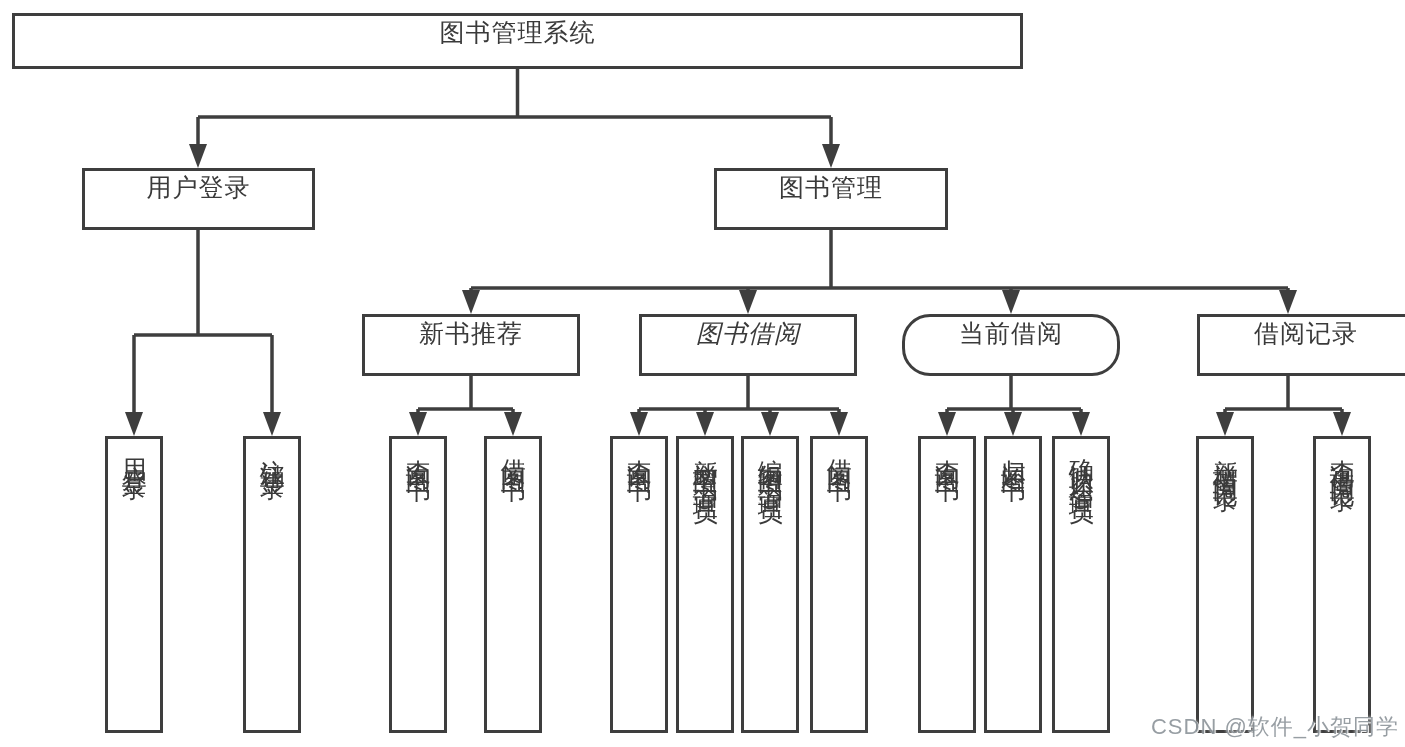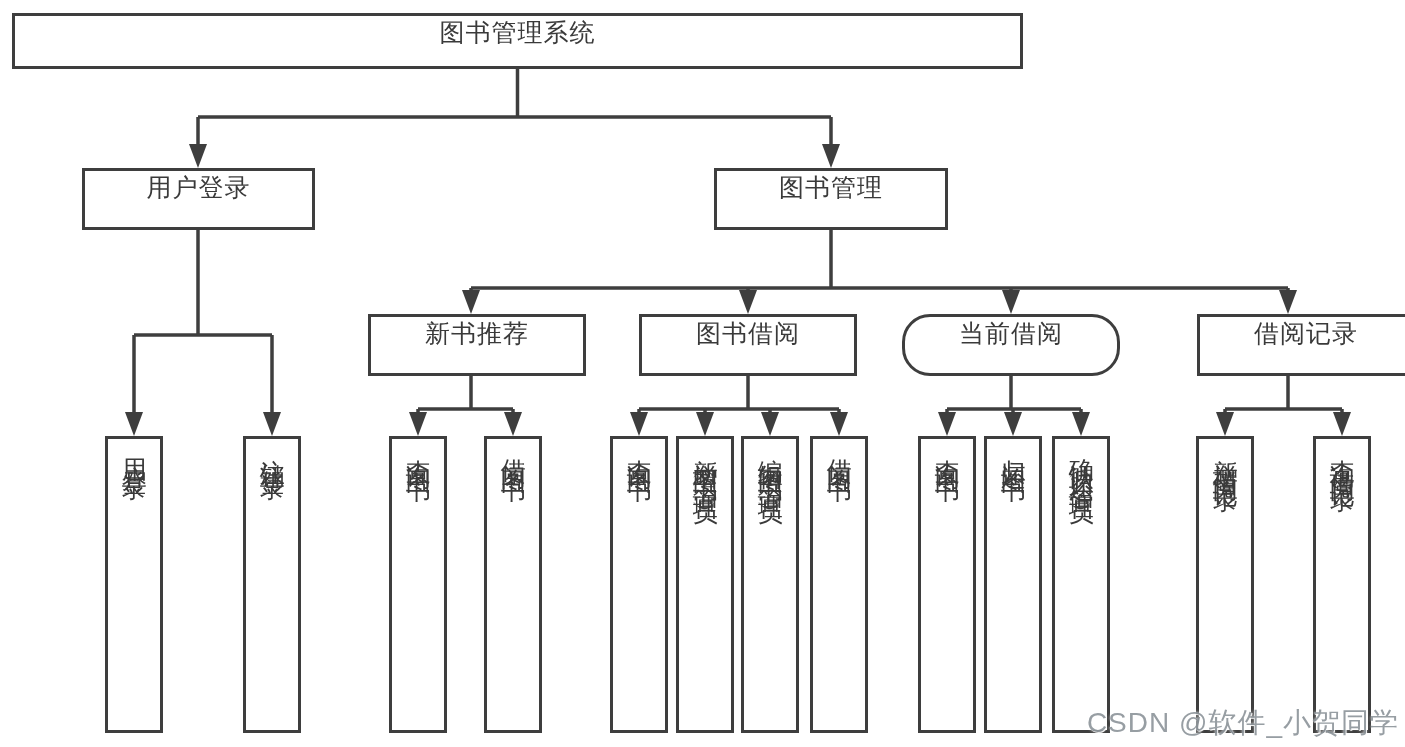--- a/index.html
+++ b/index.html
@@ -35,35 +35,35 @@
     font-size: 25px;
     letter-spacing: 6px;
     line-height: 1.1;
     white-space: nowrap;
   }
   
   .root  { left: 12px;  top: 13px;  width: 1011px; height: 56px; }
   .l2a   { left: 82px;  top: 168px; width: 233px;  height: 62px; }
   .l2b   { left: 714px; top: 168px; width: 234px;  height: 62px; font-family: Liberation Mono, monospace; }
   .l3    { top: 314px; width: 218px; height: 62px; }
-  .l3a   { left: 362px; margin-left: 6px; }
-  .l3b   { left: 639px; }
+  .l3a   { left: 362px; }
+  .l3b   { left: 639px; font-style: italic; }
   .l3c   { left: 902px; border-radius: 28px; }
   .l3d   { left: 1179px; margin-left: 18px; }
   .leaf  { top: 436px; width: 58px; height: 297px; }
   .pA1 { left: 105px; } .pA2 { left: 243px; }
   .pB1 { left: 389px; } .pB2 { left: 484px; }
   .pC1 { left: 610px; } .pC2 { left: 676px; } .pC3 { left: 741px; } .pC4 { left: 810px; }
   .pD1 { left: 918px; } .pD2 { left: 984px; } .pD3 { left: 1052px; }
   .pE1 { left: 1196px; } .pE2 { left: 1313px; }
   .watermark {
     position: absolute;
     right: 6px;
     bottom: 5px;
-    font-size: 28px;
+    font-size: 22px;
     color: #8f969c;
     opacity: 0.92;
     text-shadow: 0 0 3px #ffffff, 1px 1px 0 #ffffff;
     letter-spacing: 1px;
     z-index: 5;
   }
 </style>
 </head>
 <body>
 

